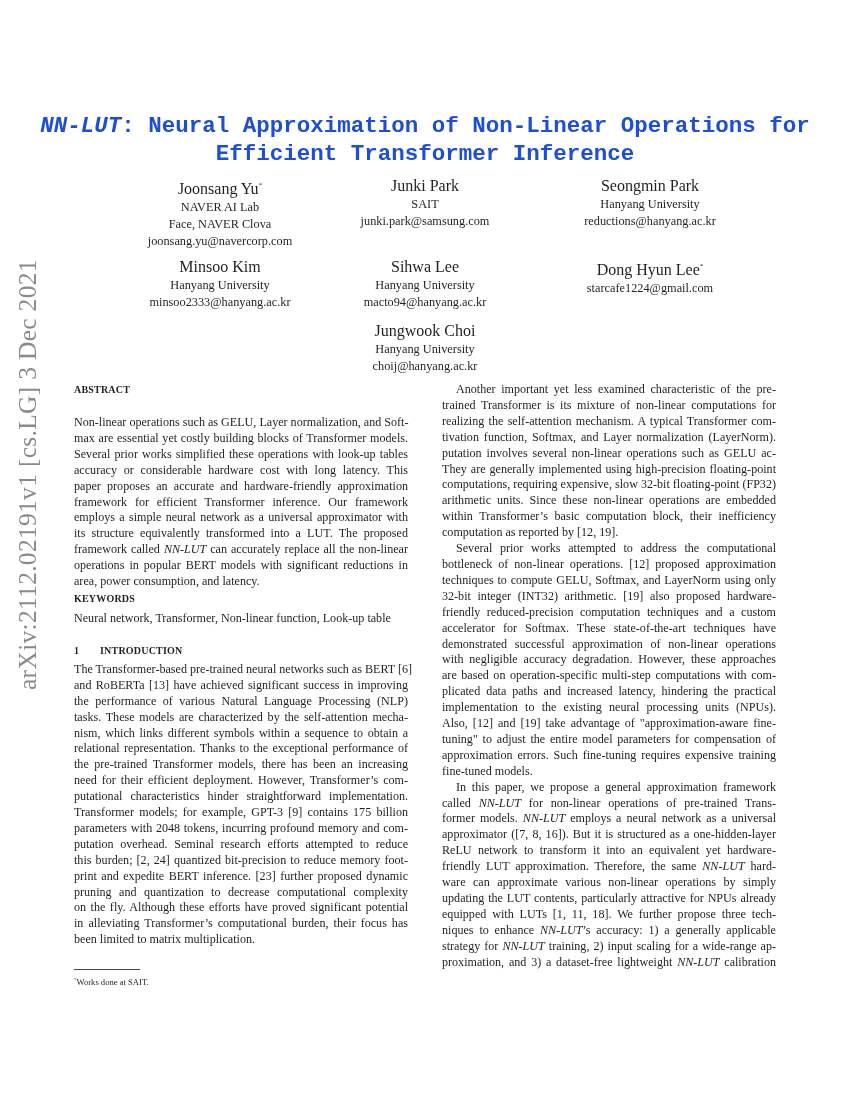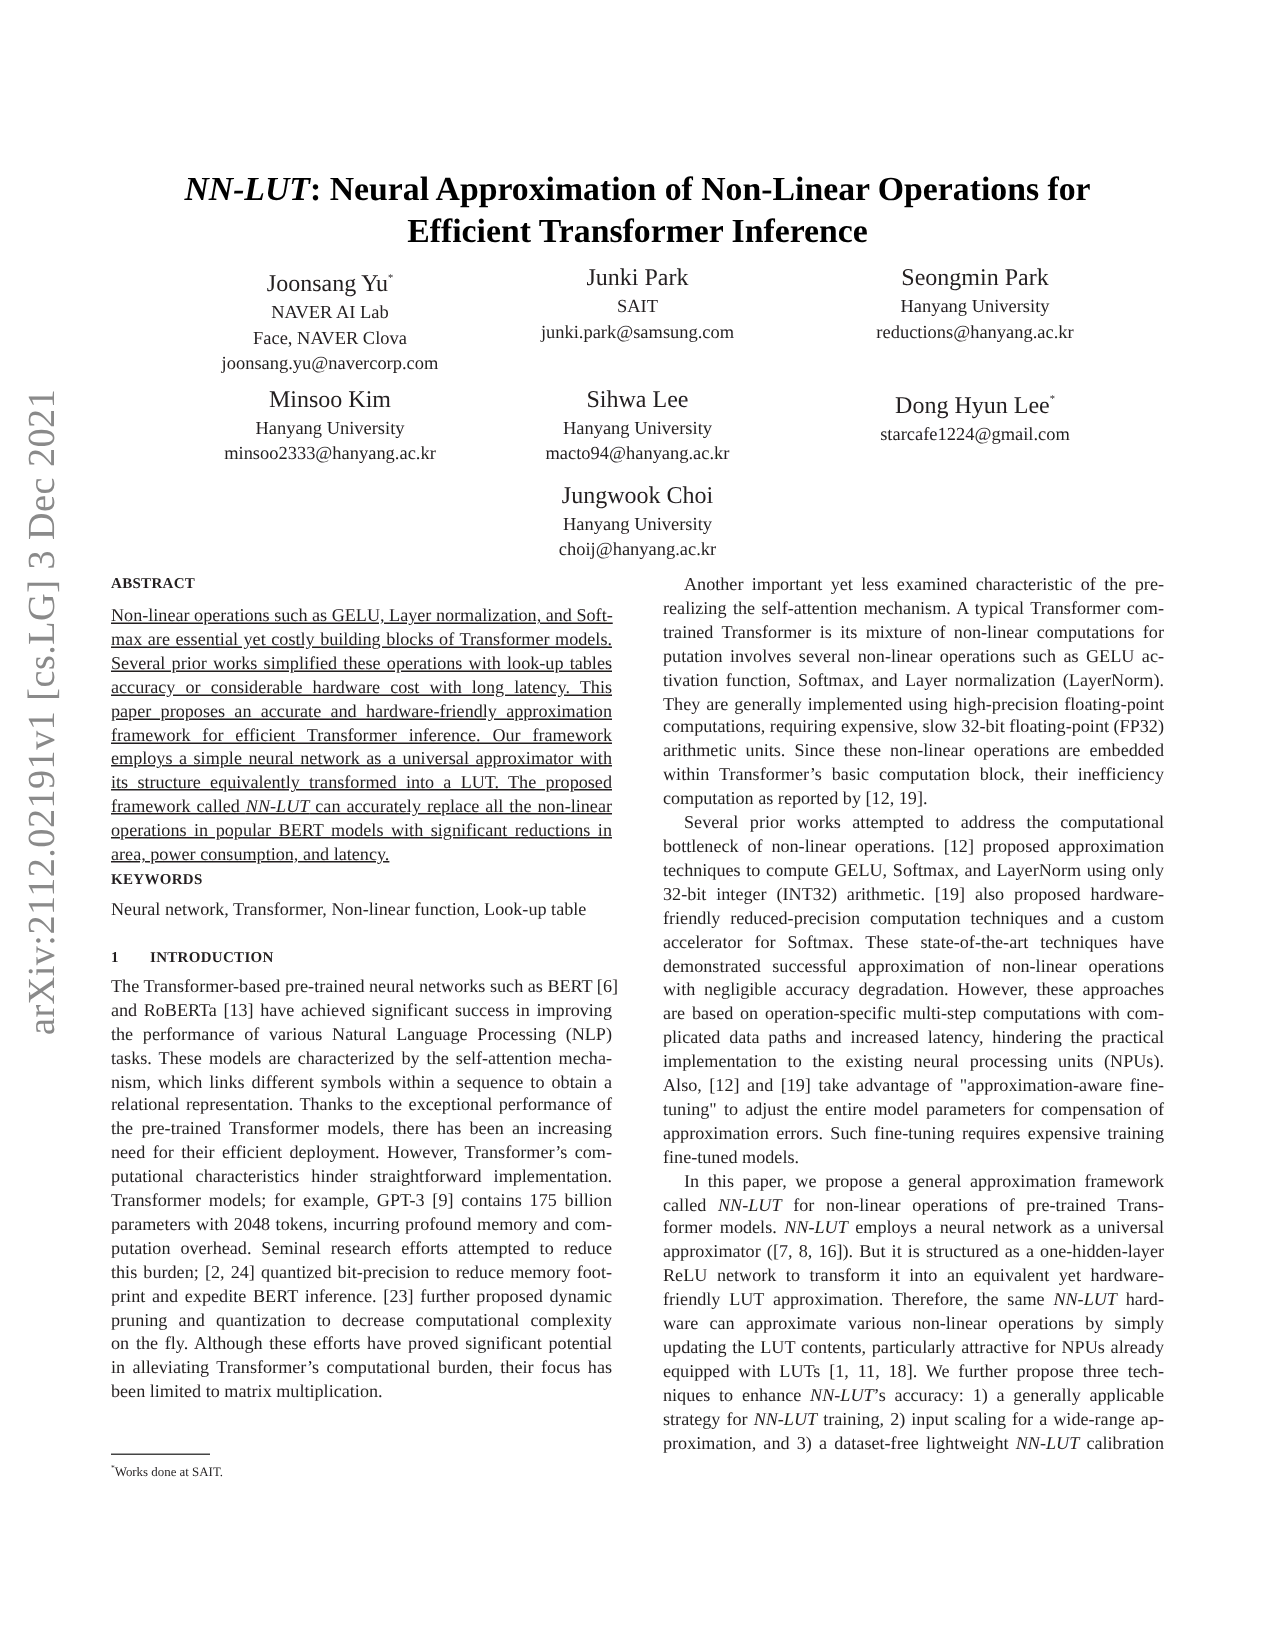--- a/index.html
+++ b/index.html
@@ -2,22 +2,22 @@
 <html><head>
 <meta charset="utf-8">
 <style>
   html, body { margin: 0; padding: 0; background: #ffffff; }
   body { width: 850px; height: 1100px; position: relative; overflow: hidden;
          font-family: "Liberation Serif", "DejaVu Serif", serif; color: #231f20; }
   .arxiv-stamp { position: absolute; left: 6px; top: 690px; width: 420px; height: 44px;
          transform: rotate(-90deg); transform-origin: 0 0; font-size: 25.5px; color: #8a8a8a;
          white-space: nowrap; letter-spacing: 0.3px; font-family: "Liberation Serif", serif; line-height: 44px; }
   .title { position: absolute; left: 0; width: 850px; top: 112px; text-align: center;
-         font-family: Liberation Serif, serif; font-weight: bold; font-size: 22.5px;
-         line-height: 28px; color: #000000; }
+         font-family: Liberation Mono, monospace; font-weight: bold; font-size: 22.5px;
+         line-height: 28px; color: #1d4ed8; }
   .title .ital { font-style: italic; }
   .author { position: absolute; text-align: center; font-size: 12.3px; line-height: 17px; }
   .author .name { font-size: 16px; line-height: 21px; }
   .author sup { font-size: 7px; vertical-align: 7px; }
   .col { position: absolute; font-size: 12.1px; line-height: 15.9px; text-align: justify; }
   .col .ln { display: block; white-space: nowrap; text-align-last: justify; }
   .col .ln.last { text-align-last: left; }
   .col .ln.ind { padding-left: 14px; }
   .sec { font-weight: bold; font-size: 10px; line-height: 18px; letter-spacing: 0.2px; }
   .sec .num { display: inline-block; width: 26px; }
@@ -69,21 +69,21 @@
 </div>
 
 <div class="author" style="left:315px; top:320px; width:220px;">
   <div class="name"><span>Jungwook Choi</span></div>
   <div>Hanyang University</div>
   <div>choij@hanyang.ac.kr</div>
 </div>
 
 <div class="col" style="left:74px; top:381px; width:334px;">
   <div class="sec">ABSTRACT</div>
-  <div style="margin-top:4px;text-decoration:underline;">
+  <div style="margin-top:16px;">
     <span class="ln">Non-linear operations such as GELU, Layer normalization, and Soft-</span>
     <span class="ln">max are essential yet costly building blocks of Transformer models.</span>
     <span class="ln">Several prior works simplified these operations with look-up tables</span>
     <span class="ln">accuracy or considerable hardware cost with long latency. This</span>
     <span class="ln">paper proposes an accurate and hardware-friendly approximation</span>
     <span class="ln">framework for efficient Transformer inference. Our framework</span>
     <span class="ln">employs a simple neural network as a universal approximator with</span>
     <span class="ln">its structure equivalently transformed into a LUT. The proposed</span>
     <span class="ln"><span>framework called </span><span class="i">NN-LUT</span><span> can accurately replace all the non-linear</span></span>
     <span class="ln">operations in popular BERT models with significant reductions in</span>
@@ -115,24 +115,24 @@
     <span class="ln last">been limited to matrix multiplication.</span>
   </div>
 </div>
 
 <div class="fn-rule"></div>
 <div class="footnote"><sup>*</sup><span>Works done at SAIT.</span></div>
 
 <div class="col" style="left:442px; top:382px; width:334px;">
   <div>
     <span class="ln ind">Another important yet less examined characteristic of the pre-</span>
+    <span class="ln">trained Transformer is its mixture of non-linear computations for</span>
     <span class="ln">realizing the self-attention mechanism. A typical Transformer com-</span>
-    <span class="ln">trained Transformer is its mixture of non-linear computations for</span>
+    <span class="ln">tivation function, Softmax, and Layer normalization (LayerNorm).</span>
     <span class="ln">putation involves several non-linear operations such as GELU ac-</span>
-    <span class="ln">tivation function, Softmax, and Layer normalization (LayerNorm).</span>
     <span class="ln">They are generally implemented using high-precision floating-point</span>
     <span class="ln">computations, requiring expensive, slow 32-bit floating-point (FP32)</span>
     <span class="ln">arithmetic units. Since these non-linear operations are embedded</span>
     <span class="ln">within Transformer’s basic computation block, their inefficiency</span>
     <span class="ln last">computation as reported by [12, 19].</span>
   </div>
   <div>
     <span class="ln ind">Several prior works attempted to address the computational</span>
     <span class="ln">bottleneck of non-linear operations. [12] proposed approximation</span>
     <span class="ln">techniques to compute GELU, Softmax, and LayerNorm using only</span>

